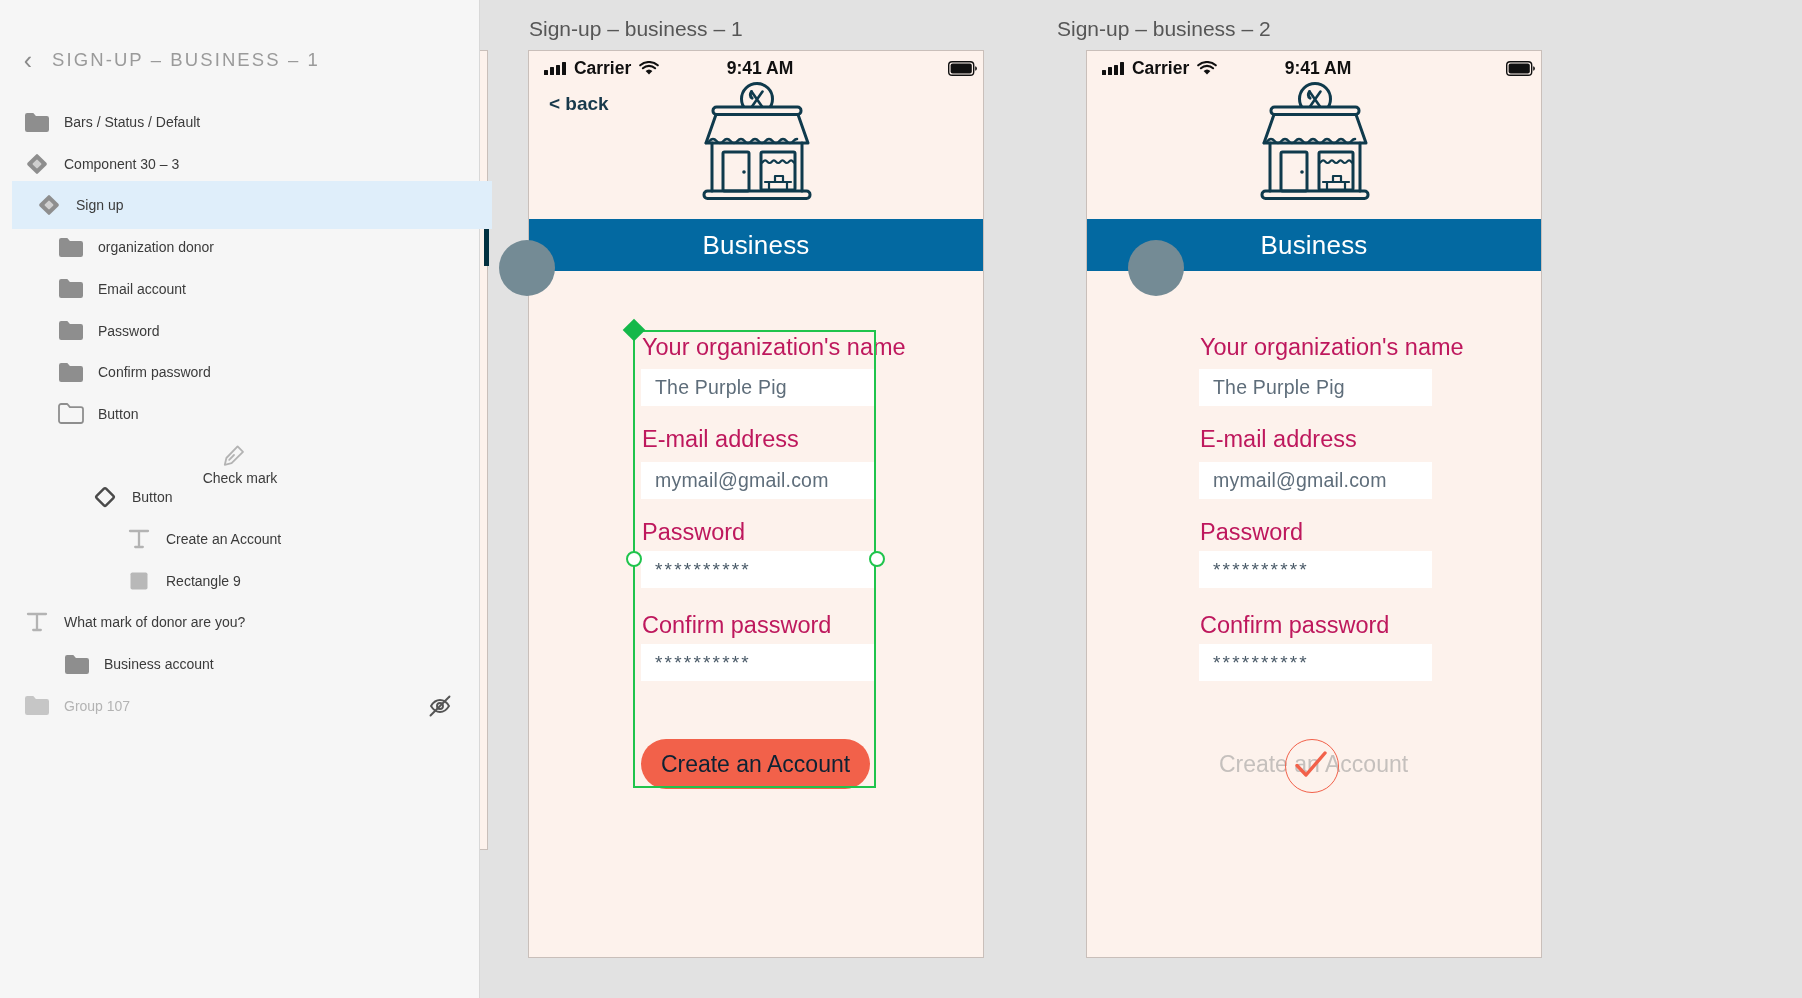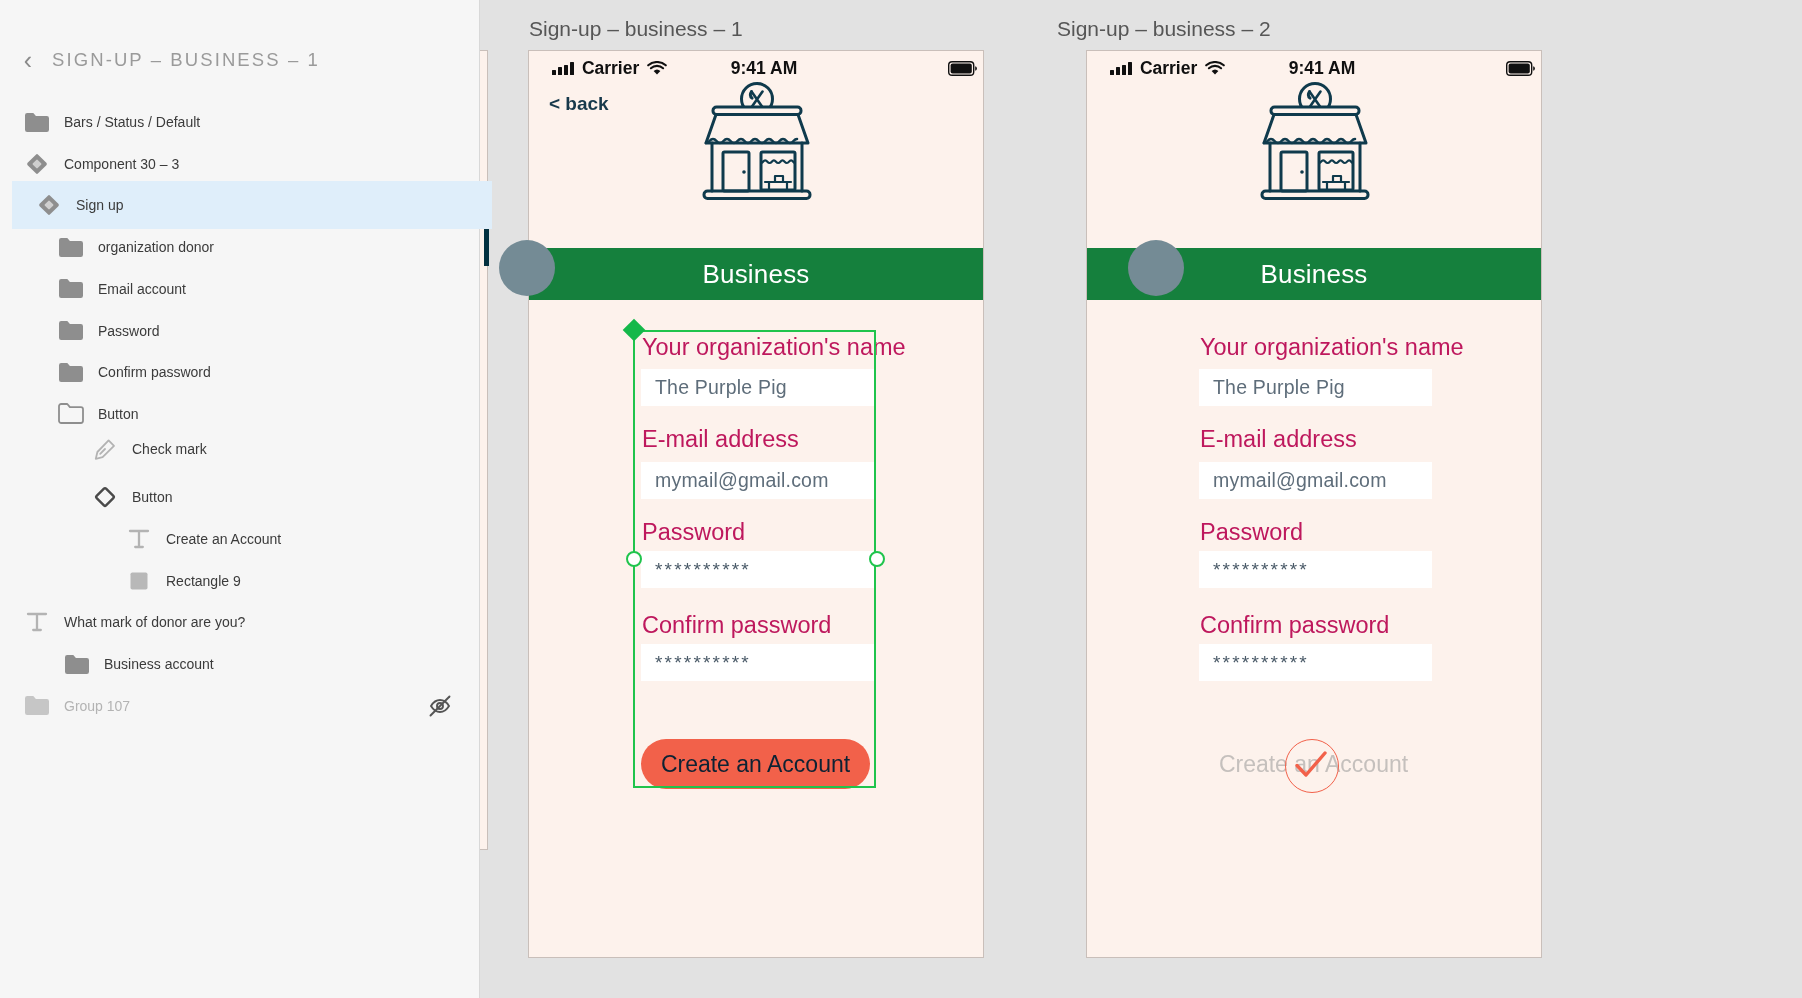--- a/index.html
+++ b/index.html
@@ -56,40 +56,40 @@
     position:absolute;font-size:21px;color:#565656;white-space:nowrap;
   }
   .phone{
     position:absolute;background:#fdf2ec;
     border:1px solid #c9bfba;box-sizing:border-box;
     overflow:hidden;
   }
 
   
   .statusbar{
-    position:absolute;left:8px;top:0;width:100%;height:34px;
-    display:flex;align-items:center;color:#101010;font-size:17.5px;font-weight:700;
+    position:absolute;left:0;top:0;width:100%;height:34px;
+    display:flex;align-items:center;color:#101010;font-size:17.5px;font-weight:700;padding-left:8px;
   }
   .sb-left{position:absolute;left:15px;display:flex;align-items:center;gap:8px;}
   .sb-center{position:absolute;left:0;width:100%;text-align:center;font-weight:700;}
   .sb-right{position:absolute;right:13px;display:flex;align-items:center;}
   .bars{display:flex;align-items:flex-end;gap:2.5px;height:13px;}
   .bars i{display:block;width:3.6px;background:#101010;border-radius:0.5px;}
   .bars i:nth-child(1){height:5px}.bars i:nth-child(2){height:7.5px}
   .bars i:nth-child(3){height:10px}.bars i:nth-child(4){height:12.5px}
 
   .backlink{
     position:absolute;left:20px;top:42px;color:#17394b;
     font-size:19px;font-weight:600;cursor:pointer;
   }
   .logo{position:absolute;}
   .titlebar{
-    position:absolute;left:0;width:100%;background:#15803d;
+    position:absolute;left:0;width:100%;background:#0369a1;
     color:#ffffff;display:flex;align-items:center;justify-content:center;
-    font-size:26px;letter-spacing:.2px;margin-top:29px;
+    font-size:26px;letter-spacing:.2px;
   }
   .f-label{
     position:absolute;color:#be185d;font-size:23.5px;white-space:nowrap;
   }
   .f-input{
     position:absolute;background:#ffffff;display:flex;align-items:center;
   }
   .f-input span{
     padding-left:14px;color:#5e6d7a;font-size:19.5px;letter-spacing:.2px;
   }
@@ -210,21 +210,21 @@
         </div>
         <div class="layer-row" style="top: 389.9px;">
           <div style="width: 56px; flex: 0 0 auto;"></div>
           <div class="ico">
             <svg width="26" height="21" viewBox="0 0 26 21">
               <path d="M1 3.2A2.2 2.2 0 0 1 3.2 1h6.1l2.6 3.1h11A2.2 2.2 0 0 1 25 6.3v11.5A2.2 2.2 0 0 1 22.8 20H3.2A2.2 2.2 0 0 1 1 17.8Z" fill="none" stroke="#8e8e8e" stroke-width="1.8" stroke-linejoin="round"></path>
             </svg>
           </div>
           <div class="lbl">Button</div>
         </div>
-        <div class="layer-row" style="top: 425px;">
+        <div class="layer-row" style="top: 440px; flex-direction: column;">
           <div style="width: 90px; flex: 0 0 auto;"></div>
           <div class="ico">
             <svg width="24" height="24" viewBox="0 0 24 24">
               <path d="M15.6 3.4 21 8.8 9.6 20.2 2.8 21.8l1.6-6.8Z" fill="none" stroke="#b3b3b3" stroke-width="1.8" stroke-linejoin="round"></path>
               <path d="M7.2 16.8 12 12" stroke="#b3b3b3" stroke-width="1.8" stroke-linecap="round"></path>
             </svg>
           </div>
           <div class="lbl">Check mark</div>
         </div>
         <div class="layer-row" style="top: 473.3px;">

